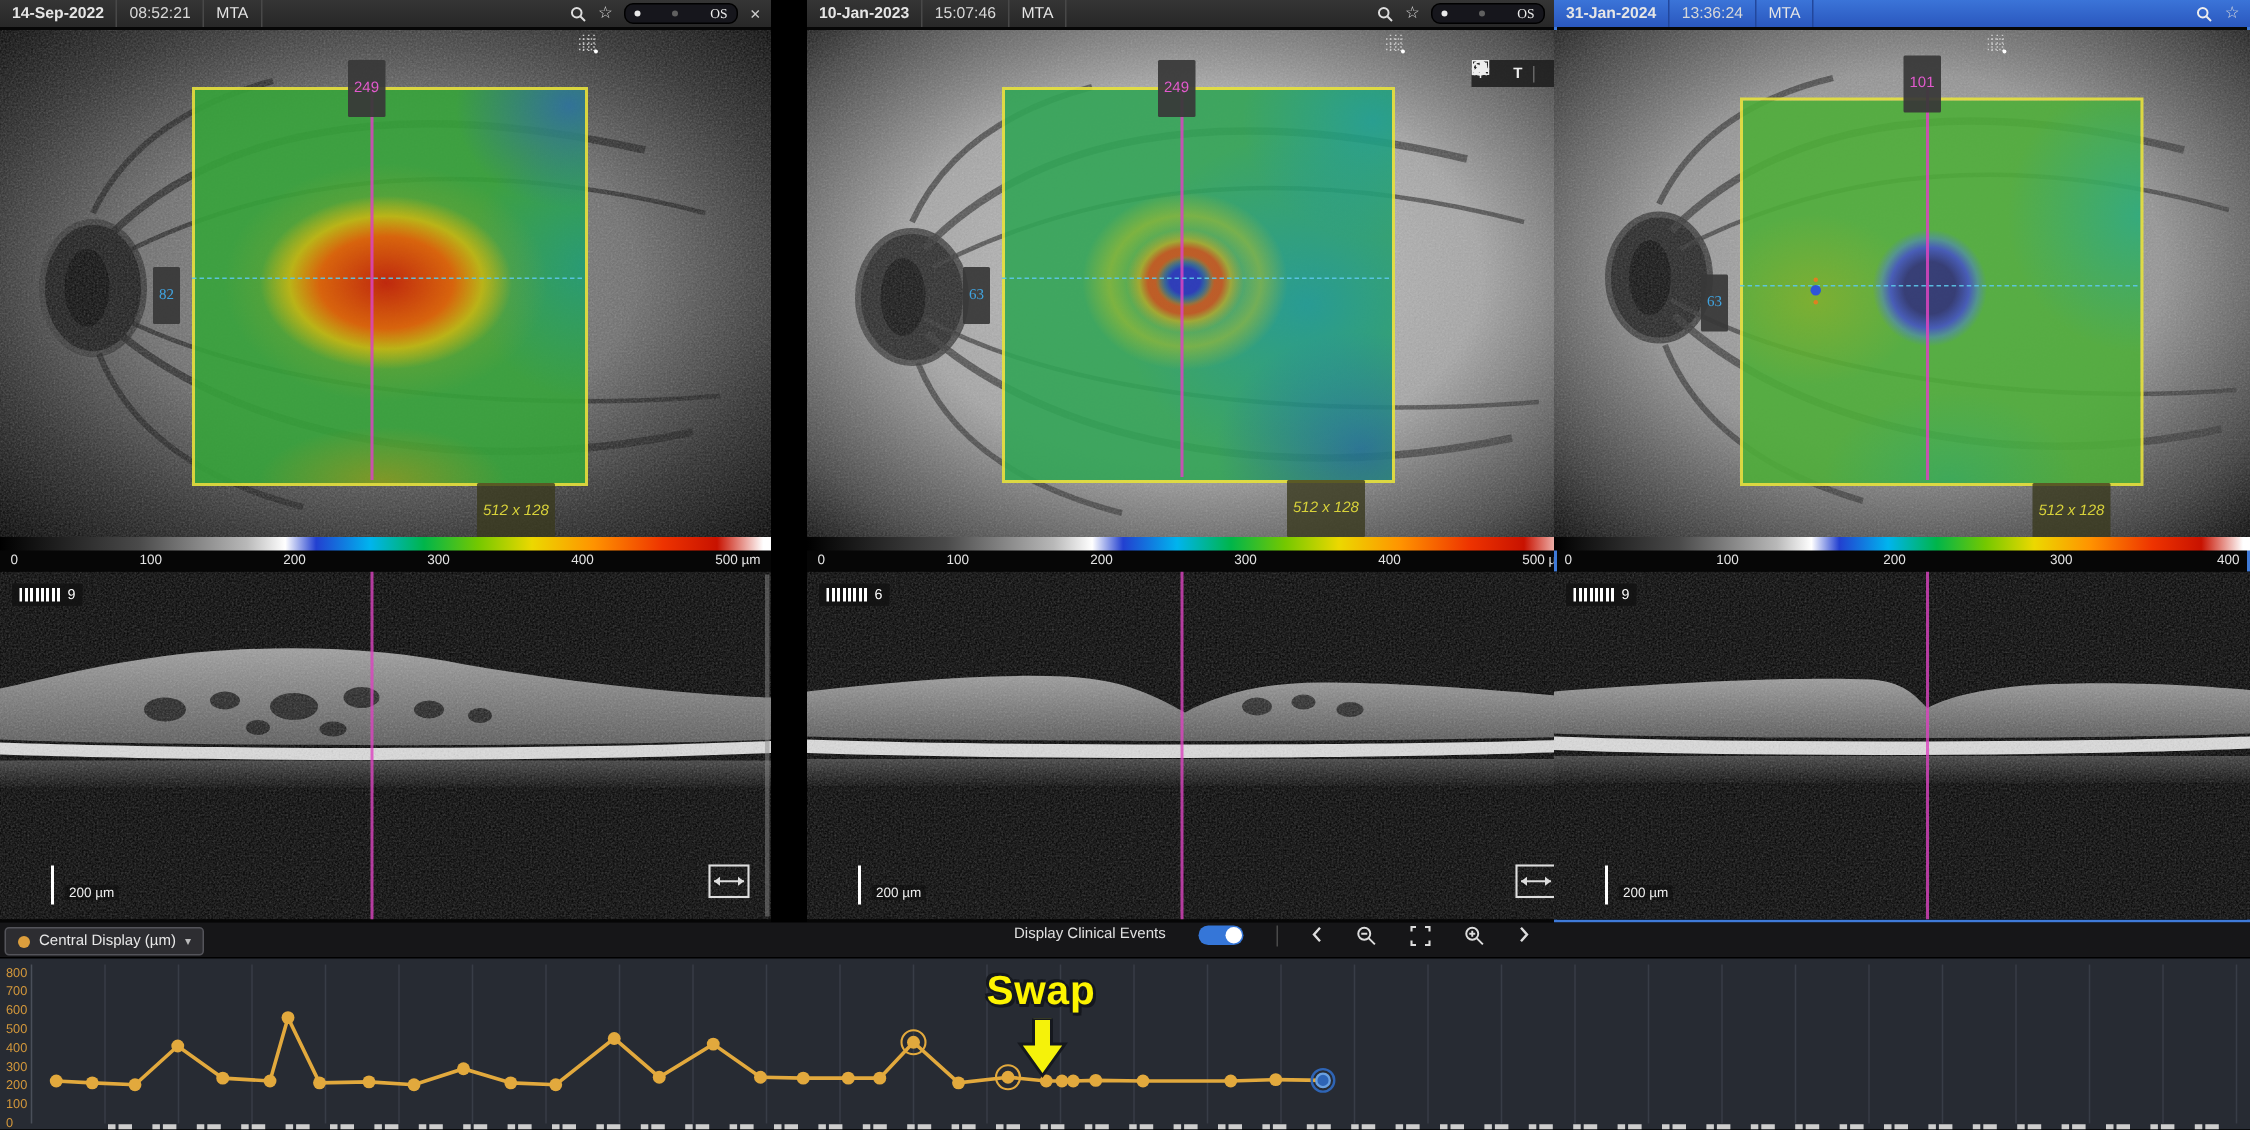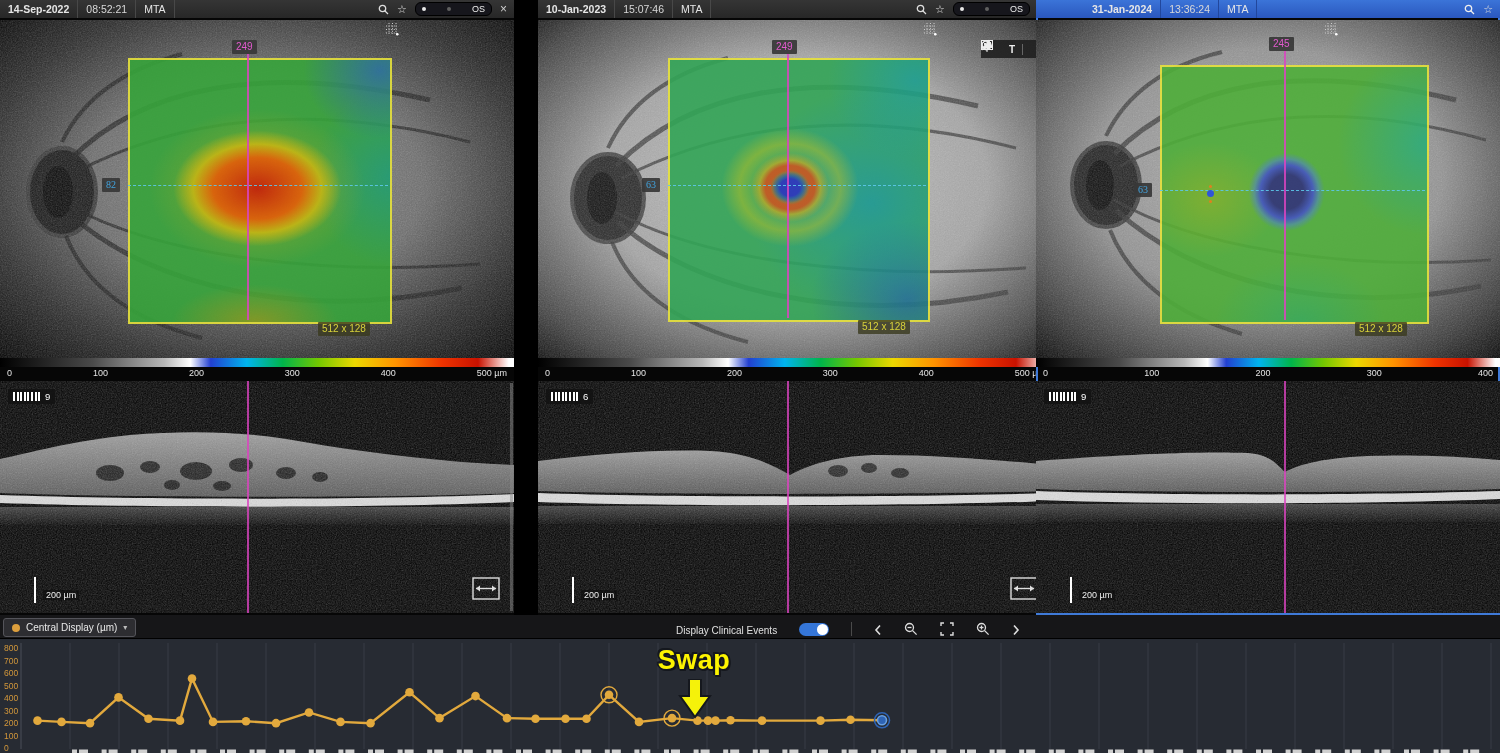--- a/index.html
+++ b/index.html
@@ -3,42 +3,42 @@
 <meta charset="utf-8">
 <style>
   html,body{margin:0;padding:0;background:#000;}
   .app{position:relative;width:1500px;height:753px;background:#000;overflow:hidden;
        font-family:"Liberation Sans",sans-serif;-webkit-font-smoothing:antialiased;}
   .panel{position:absolute;top:0;height:615px;background:#060606;}
   .panel.selected{outline:2px solid #3f7ad8;outline-offset:-2px;}
   
   .phdr{position:absolute;top:0;left:0;right:0;height:18px;display:flex;align-items:center;
         background:linear-gradient(#353535,#272727);font-size:10.5px;color:#e6e6e6;}
-  .phdr.blue{background:linear-gradient(#3b74d8,#2a57be);padding-left:48px;}
+  .phdr.blue{background:linear-gradient(#3b74d8,#2a57be);}
   .hseg{padding:0 8px;border-right:1px solid #484848;height:100%;display:flex;align-items:center;white-space:nowrap;}
   .blue .hseg{border-right-color:#22479c;}
   .hdate{font-weight:bold;}
   .htime{color:#d8d8d8;}
   .hicons{margin-left:auto;display:flex;align-items:center;gap:8px;padding-right:7px;}
   .hicons .star{font-size:11px;color:#ddd;line-height:10px;}
   .ospill{height:12px;border-radius:6px;background:#16161c;border:1px solid #000;
-          display:flex;align-items:center;gap:21px;padding:0 6px;}
+          display:flex;align-items:center;gap:21px;padding:0 6px;font-family:Liberation Serif, serif;}
   .ospill i{width:4px;height:4px;border-radius:50%;display:block;}
   .ospill .d1{background:#e8e8e8;} .ospill .d2{background:#606060;}
   .ospill span{font-size:9px;color:#eee;}
   .xclose{font-size:12px;color:#ccc;line-height:10px;}
   
   .fundus{position:absolute;top:20px;left:0;right:0;height:338px;overflow:hidden;background:#000;}
   .fundus svg{position:absolute;left:0;top:0;}
   .hbox{position:absolute;border:2px solid #e6e23c;opacity:.9;}
   .vline{position:absolute;width:2px;background:rgba(219,68,193,.85);}
   .hline{position:absolute;border-top:1px dashed rgba(92,200,235,.9);}
-  .tag{position:absolute;background:rgba(56,56,56,.93);font-size:10px;line-height:14px;padding:0 4px;border-radius:1px;}
+  .tag{position:absolute;background:rgba(56,56,56,.93);font-size:10px;line-height:14px;padding:12px 4px;border-radius:1px;}
   .tag.pink{color:#e25ace;} .tag.blu{color:#41a4e0;font-family:Liberation Serif, serif;}
-  .tag.yellow{color:#d8d23a;background:rgba(58,58,30,.8);}
+  .tag.yellow{color:#d8d23a;background:rgba(58,58,30,.8);font-style:italic;}
   .gridicon{position:absolute;top:3px;}
   .anntb{position:absolute;top:20px;right:8px;height:16px;display:flex;gap:7px;align-items:center;
          background:rgba(30,30,30,.88);padding:1px 7px;color:#eee;font-size:10px;}
   .anntb .sep{width:1px;height:11px;background:#666;}
   .anntb .tchar{font-weight:bold;font-size:10px;}
   
   .cbar{position:absolute;top:358px;left:0;right:0;height:9px;
     background:linear-gradient(to right,#000 0%,#4a4a4a 18%,#b8b8b8 32%,#fff 37%,#2240d0 41%,
       #00b4ee 48%,#00b54a 55%,#74c800 62%,#ecd800 69%,#ff9300 77%,#ee3300 86%,#c81200 93%,#fff 99%);}
   .clabels{position:absolute;top:368px;left:7px;right:7px;height:12px;display:flex;
@@ -53,21 +53,21 @@
   .umlabel{position:absolute;left:43px;bottom:13px;font-size:9px;color:#eee;background:rgba(10,10,10,.5);padding:0 3px;}
   .vscale{position:absolute;left:34px;bottom:10px;width:2px;height:26px;background:#fff;}
   .aspect{position:absolute;right:12px;bottom:8px;}
   .bstrip{position:absolute;right:1px;top:2px;bottom:2px;width:3px;background:#8a8a8a;opacity:.5;}
   
   .footer{position:absolute;top:615px;left:0;width:1500px;height:23px;background:#161618;border-bottom:1px solid #000;}
   .metricdd{position:absolute;left:3px;top:3px;height:17px;display:flex;align-items:center;gap:6px;
             background:#2d2d31;border:1px solid #54545a;border-radius:3px;padding:0 8px;font-size:10px;color:#e8e8e8;}
   .metricdd .dot{width:8px;height:8px;border-radius:50%;background:#dd9f3d;}
   .metricdd .chev{color:#bbb;font-size:8px;}
-  .centerctl{position:absolute;left:676px;top:2px;height:19px;display:flex;align-items:flex-end;gap:22px;
+  .centerctl{position:absolute;left:676px;top:2px;height:19px;display:flex;align-items:flex-start;gap:22px;
              font-size:10px;color:#e0e0e0;}
   .toggle{width:30px;height:13px;border-radius:7px;background:#3576d8;position:relative;}
   .toggle .knob{position:absolute;right:1px;top:1px;width:11px;height:11px;border-radius:50%;background:#fff;}
   .ctl-sep{width:1px;height:14px;background:#4a4a4a;}
   .iconbtn{display:flex;align-items:center;justify-content:center;}
   
   .chart{position:absolute;top:638px;left:0;width:1500px;height:115px;background:#272b33;border-top:1px solid #000;}
   .swaplabel{position:absolute;left:652px;top:645px;width:84px;text-align:center;
              font-size:27px;font-weight:bold;color:#fdf400;letter-spacing:.5px;
              text-shadow:-2px 0 #15181e,2px 0 #15181e,0 -2px #15181e,0 2px #15181e,2px 2px #15181e,-2px -2px #15181e;}
@@ -394,21 +394,21 @@
       <rect width="464" height="338" filter="url(#grain)" opacity=".28"></rect>
     </svg>
     <div class="hbox" style="left:124px;top:45px;width:265px;height:255px;background:
       radial-gradient(16% 17% at 47% 49%, #2b3370 40%, #3e55b8 62%, rgba(70,120,220,.5) 76%, rgba(0,0,0,0) 90%),
       radial-gradient(35% 30% at 18% 52%, rgba(200,180,0,.35), rgba(0,0,0,0) 75%),
       radial-gradient(42% 45% at 100% 30%, rgba(0,170,200,.45), rgba(0,0,0,0) 80%),
       radial-gradient(40% 30% at 52% 100%, rgba(0,170,150,.3), rgba(0,0,0,0) 80%),
       linear-gradient(#4fae3a,#4fae3a);"></div>
     <div class="vline" style="left:248px;top:31px;height:269px;"></div>
     <div class="hline" style="left:124px;top:170px;width:265px;"></div>
-    <div class="tag pink" style="left:233px;top:17px;">245</div>
+    <div class="tag pink" style="left:233px;top:17px;">101</div>
     <div class="tag blu" style="left:98px;top:163px;">63</div>
     <div class="tag yellow" style="left:319px;top:302px;">512 x 128</div>
     <div style="position:absolute;left:171px;top:170px;width:7px;height:7px;border-radius:50%;background:#2f55d8;box-shadow:0 -7px 0 -2px #df8020,0 8px 0 -2px #df8020;"></div>
     <div class="gridicon" style="right:175px;">
       <svg width="13" height="13">
             <g stroke="#ccc" stroke-width="1" stroke-dasharray="1,1.6">
         <line x1="3" y1="0" x2="3" y2="11"></line>
               <line x1="6.5" y1="0" x2="6.5" y2="11"></line>
               <line x1="10" y1="0" x2="10" y2="11"></line>
         <line x1="0" y1="3" x2="11" y2="3"></line>

